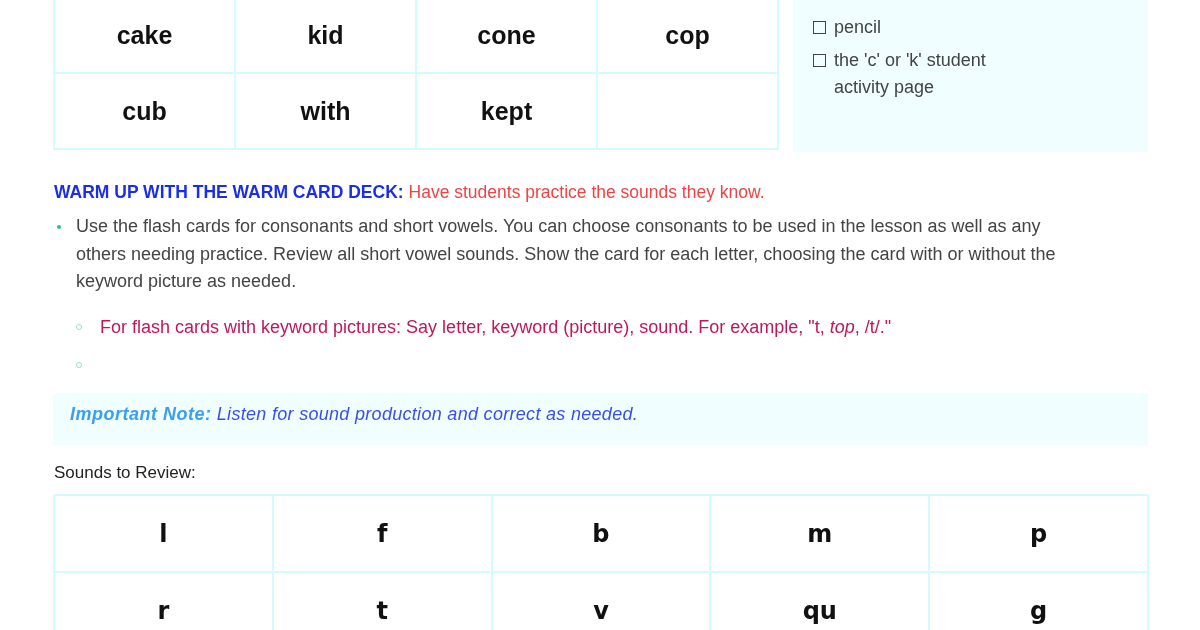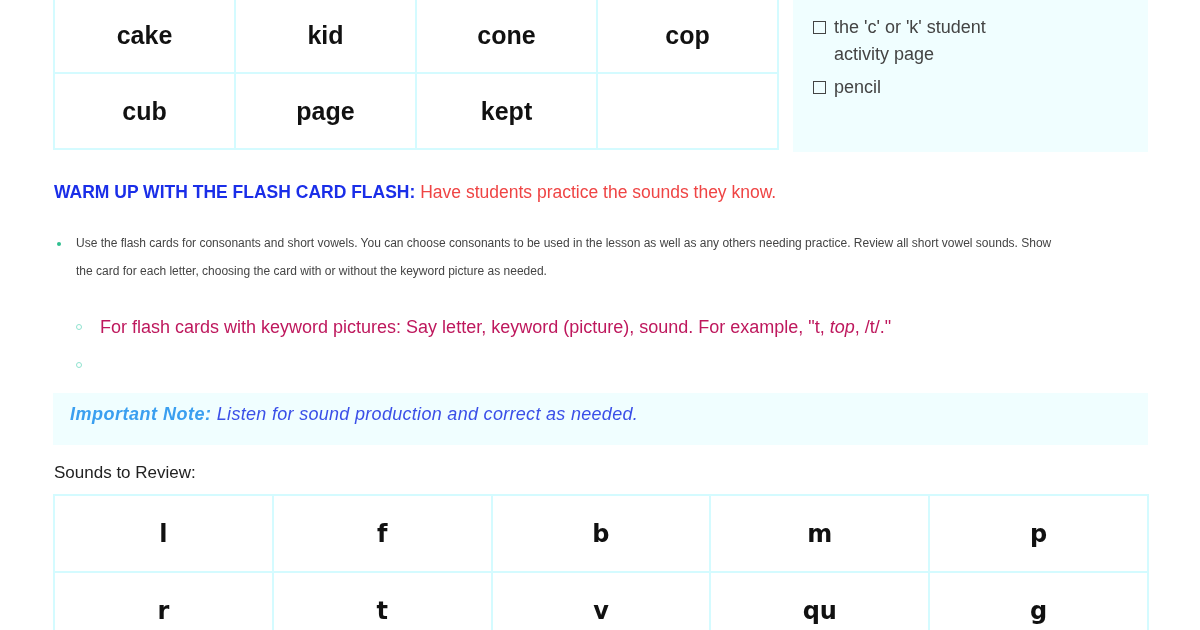--- a/index.html
+++ b/index.html
@@ -49,23 +49,23 @@
     .heading {
       position: absolute; left: 54px; top: 182px;
       font-family: "Liberation Sans", sans-serif;
       font-size: 17.5px; color: #2233ee;
     }
     .heading .bold { font-weight: bold; color: #1a2ee8; }
     .heading .rest { color: #ef4444; }
 
     
     .bullet-main {
-      position: absolute; left: 54px; top: 230px; width: 1010px;
+      position: absolute; left: 54px; top: 213px; width: 1010px;
       font-family: "Liberation Sans", sans-serif;
-      font-size: 12px; line-height: 27.5px; color: #444444;
+      font-size: 18px; line-height: 27.5px; color: #444444;
       padding-left: 22px;
     }
     .bullet-main .dot {
       position: absolute; left: 3px; top: 12px;
       width: 4px; height: 4px; border-radius: 50%;
       background: #2fbf8f;
     }
     .bullet-sub {
       position: absolute; left: 76px; width: 1050px;
       font-family: "Liberation Sans", sans-serif;
@@ -118,40 +118,40 @@
 <table class="word-table">
   <tbody>
       <tr>
     <td>cake</td>
     <td>kid</td>
     <td>cone</td>
     <td>cop</td>
   </tr>
   <tr>
     <td>cub</td>
-    <td>page</td>
+    <td>with</td>
     <td>kept</td>
     <td></td>
   </tr>
 </tbody>
   </table>
 
 <div class="materials">
   <div class="mat-item">
     <span class="checkbox"></span>
-    <span>the 'c' or 'k' student activity page</span>
+    <span>pencil</span>
   </div>
   <div class="mat-item">
     <span class="checkbox"></span>
-    <span>pencil</span>
+    <span>the 'c' or 'k' student activity page</span>
   </div>
 </div>
 
 <div class="heading">
-  <span class="bold">WARM UP WITH THE FLASH CARD FLASH:</span><span class="rest"> Have students practice the sounds they know.</span>
+  <span class="bold">WARM UP WITH THE WARM CARD DECK:</span><span class="rest"> Have students practice the sounds they know.</span>
 </div>
 
 <div class="bullet-main">
   <span class="dot"></span>
   <span>Use the flash cards for consonants and short vowels. You can choose consonants to be used in the lesson as well as any others needing practice. Review all short vowel sounds. Show the card for each letter, choosing the card with or without the keyword picture as needed.</span>
 </div>
 
 <div class="bullet-sub" style="top:315px;">
   <span class="ring"></span>
   <span>For flash cards with keyword pictures: Say letter, keyword (picture), sound. For example, "t, </span><i>top</i><span>, /t/."</span>

